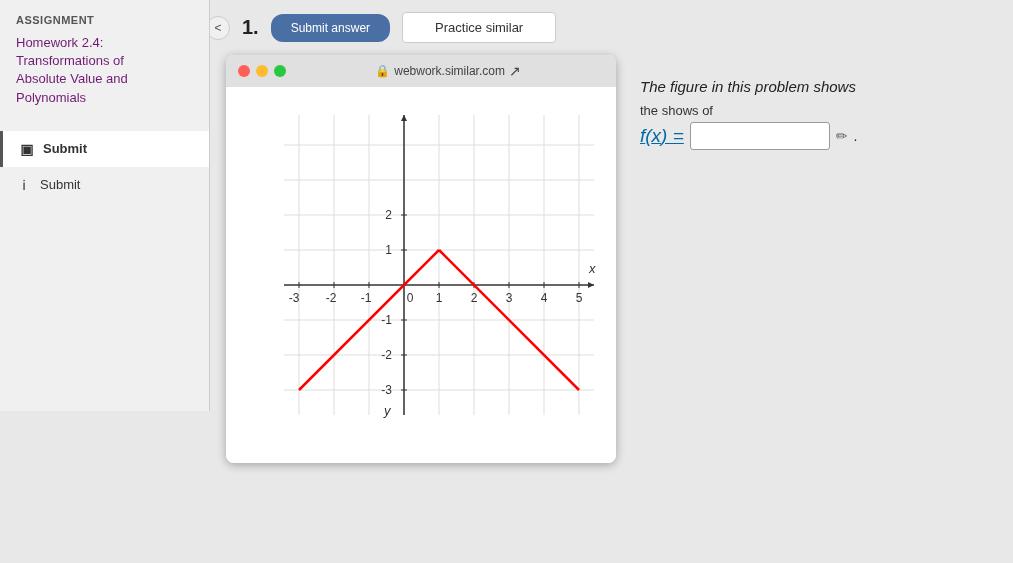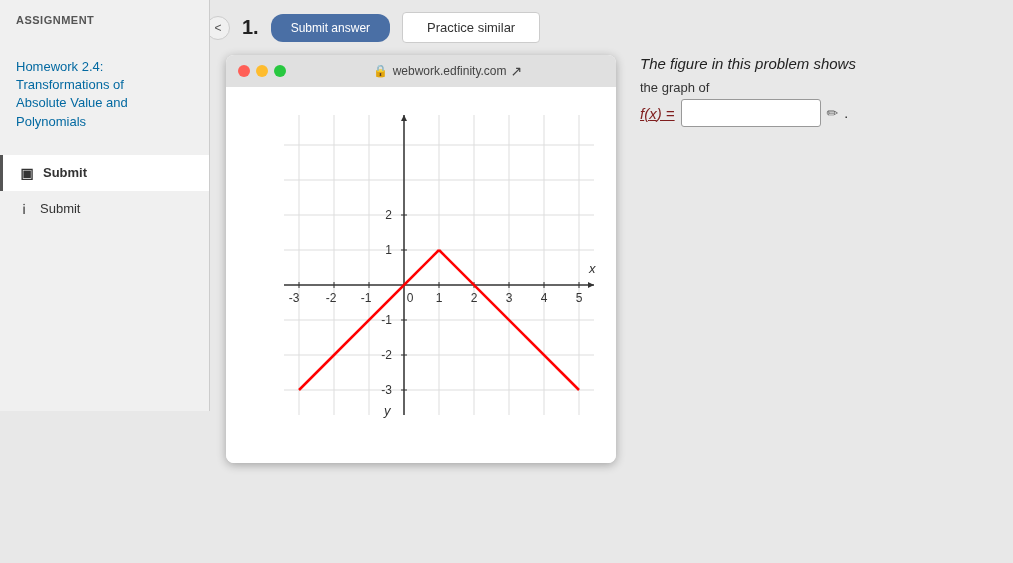--- a/index.html
+++ b/index.html
@@ -24,24 +24,23 @@
     }
     .sidebar-assignment-label {
       font-size: 11px;
       font-weight: bold;
       color: #555;
       padding: 14px 16px 4px 16px;
       letter-spacing: 0.5px;
     }
     .sidebar-title {
       font-size: 13px;
-      color: #0369a1;
+      color: #701a75;
       padding: 4px 16px 16px 16px;
       line-height: 1.4;
-      margin-top: 24px;
     }
     .sidebar-nav {
       margin-top: 8px;
     }
     .sidebar-nav-item {
       display: flex;
       align-items: center;
       padding: 10px 16px;
       font-size: 13px;
       cursor: pointer;
@@ -91,21 +90,21 @@
       border: none;
       padding: 7px 20px;
       border-radius: 12px;
       font-size: 12px;
       cursor: pointer;
     }
     .btn-practice {
       background: white;
       color: #333;
       border: 1px solid #ccc;
-      padding: 7px 24px;
+      padding: 7px 32px;
       border-radius: 4px;
       font-size: 13px;
       cursor: pointer;
     }
     .collapse-btn {
       width: 24px;
       height: 24px;
       border-radius: 50%;
       border: 1px solid #ccc;
       background: #f0f0f0;
@@ -184,38 +183,39 @@
       display: flex;
       flex-direction: column;
       justify-content: flex-end;
       padding-bottom: 60px;
     }
     .problem-description {
       font-size: 15px;
       color: #222;
       font-style: italic;
       margin-bottom: 8px;
+      margin-top: 23px;
     }
     .problem-note {
       font-size: 13px;
       color: #333;
       margin-bottom: 4px;
     }
 
     
     .function-input-area {
       display: flex;
       align-items: center;
       gap: 6px;
       margin-top: 4px;
     }
     .function-label {
-      font-size: 15px;
+      font-size: 19px;
       font-style: italic;
-      color: #7f1d1d;
+      color: #0369a1;
       text-decoration: underline;
     }
     .function-input {
       width: 140px;
       height: 28px;
       border: 1px solid #999;
       border-radius: 3px;
       padding: 2px 6px;
       font-size: 14px;
       background: white;
@@ -263,21 +263,21 @@
 
   <div class="problem-area">
 
     <div class="browser-window">
       <div class="browser-titlebar">
         <div class="browser-dot dot-red"></div>
         <div class="browser-dot dot-yellow"></div>
         <div class="browser-dot dot-green"></div>
         <div class="browser-url">
           <span>🔒</span>
-          <span>webwork.edfinity.com</span>
+          <span>webwork.similar.com</span>
           <span class="browser-cursor">↗</span>
         </div>
       </div>
       <div class="browser-body">
 
         <div class="graph-container">
           <svg width="370" height="360" viewBox="0 0 370 360">
 
             <rect width="370" height="360" fill="white"></rect>
 
@@ -352,21 +352,21 @@
         </div>
       </div>
     </div>
 
     <div class="problem-text-area">
       <div style="position:relative;">
 
         <p class="problem-description">
           <span>The figure in this problem shows</span>
         </p>
-        <p class="problem-note">the graph of</p>
+        <p class="problem-note">the shows of</p>
         <div class="function-input-area">
           <span class="function-label">
             <span><i>f</i>(<i>x</i>) =</span>
           </span>
           <input class="function-input" type="text" placeholder="" style="">
           <span class="function-edit-icon">✏</span>
           <span class="function-period">.</span>
         </div>
       </div>
     </div>

